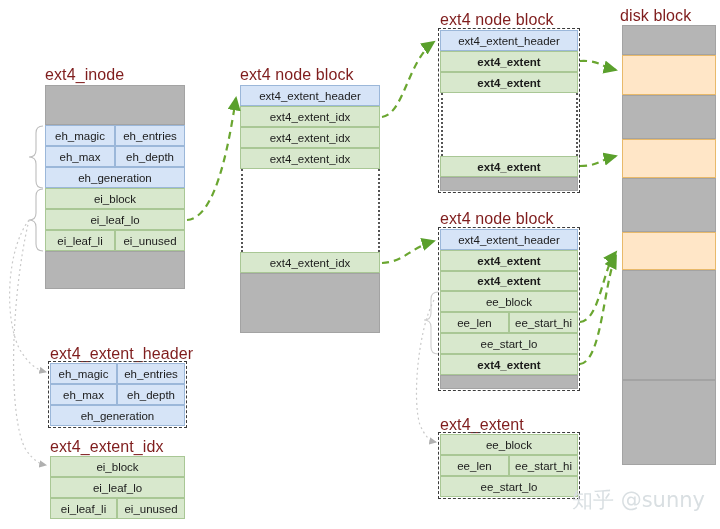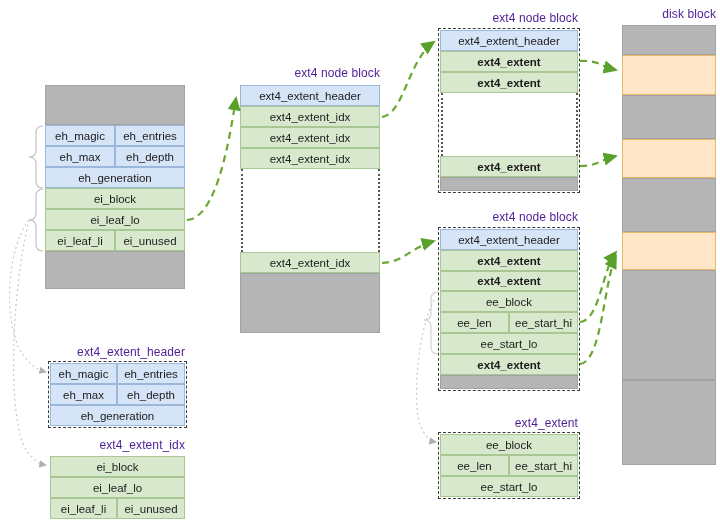--- a/index.html
+++ b/index.html
@@ -10,23 +10,23 @@
   #canvas {
     position: relative;
     width: 720px;
     height: 529px;
     background: #ffffff;
     font-family: "Liberation Sans", sans-serif;
     overflow: hidden;
   }
   .struct-title {
     position: absolute;
-    font-size: 12px;
-    color: #4c1d95;
-    text-align: right;
+    font-size: 16px;
+    color: #7f1d1d;
+    text-align: left;
     white-space: nowrap;
     letter-spacing: .1px;
   }
   .row {
     position: absolute;
     box-sizing: border-box;
     display: flex;
     align-items: center;
     justify-content: center;
     font-size: 11.5px;
@@ -77,20 +77,21 @@
     color: #d9dfe2;
     white-space: nowrap;
     font-family: "DejaVu Sans", sans-serif;
   }
 </style>
 </head>
 <body>
 
 <div id="canvas">
 
+  <div class="struct-title" style="left:45px; top:66px; width:140px;">ext4_inode</div>
 
   <div class="row gray" style="left:45px; top:85px; width:140px; height:40px;"></div>
 
   <div class="row blue" style="left:45px; top:125px; width:70px; height:21px;">eh_magic</div>
   <div class="row blue" style="left:115px; top:125px; width:70px; height:21px;">eh_entries</div>
 
   <div class="row blue" style="left:45px; top:146px; width:70px; height:21px;">eh_max</div>
   <div class="row blue" style="left:115px; top:146px; width:70px; height:21px;">eh_depth</div>
 
   <div class="row blue" style="left:45px; top:167px; width:140px; height:21px;">eh_generation</div>
@@ -226,14 +227,15 @@
     </g>
 
     <g stroke="#6aa630" stroke-width="2.2" fill="none" stroke-dasharray="7,5">
       <path d="M580,322 C600,320 602,270 616,252" marker-end="url(#ga)"></path>
     </g>
     <g stroke="#6aa630" stroke-width="2.2" fill="none" stroke-dasharray="7,5">
       <path d="M580,364 C602,362 604,280 616,256" marker-end="url(#ga)"></path>
     </g>
   </svg>
 
+  <div class="watermark" style="left:572px; top:486px;">知乎 @sunny</div>
 
 </div>
 
 </body></html>

